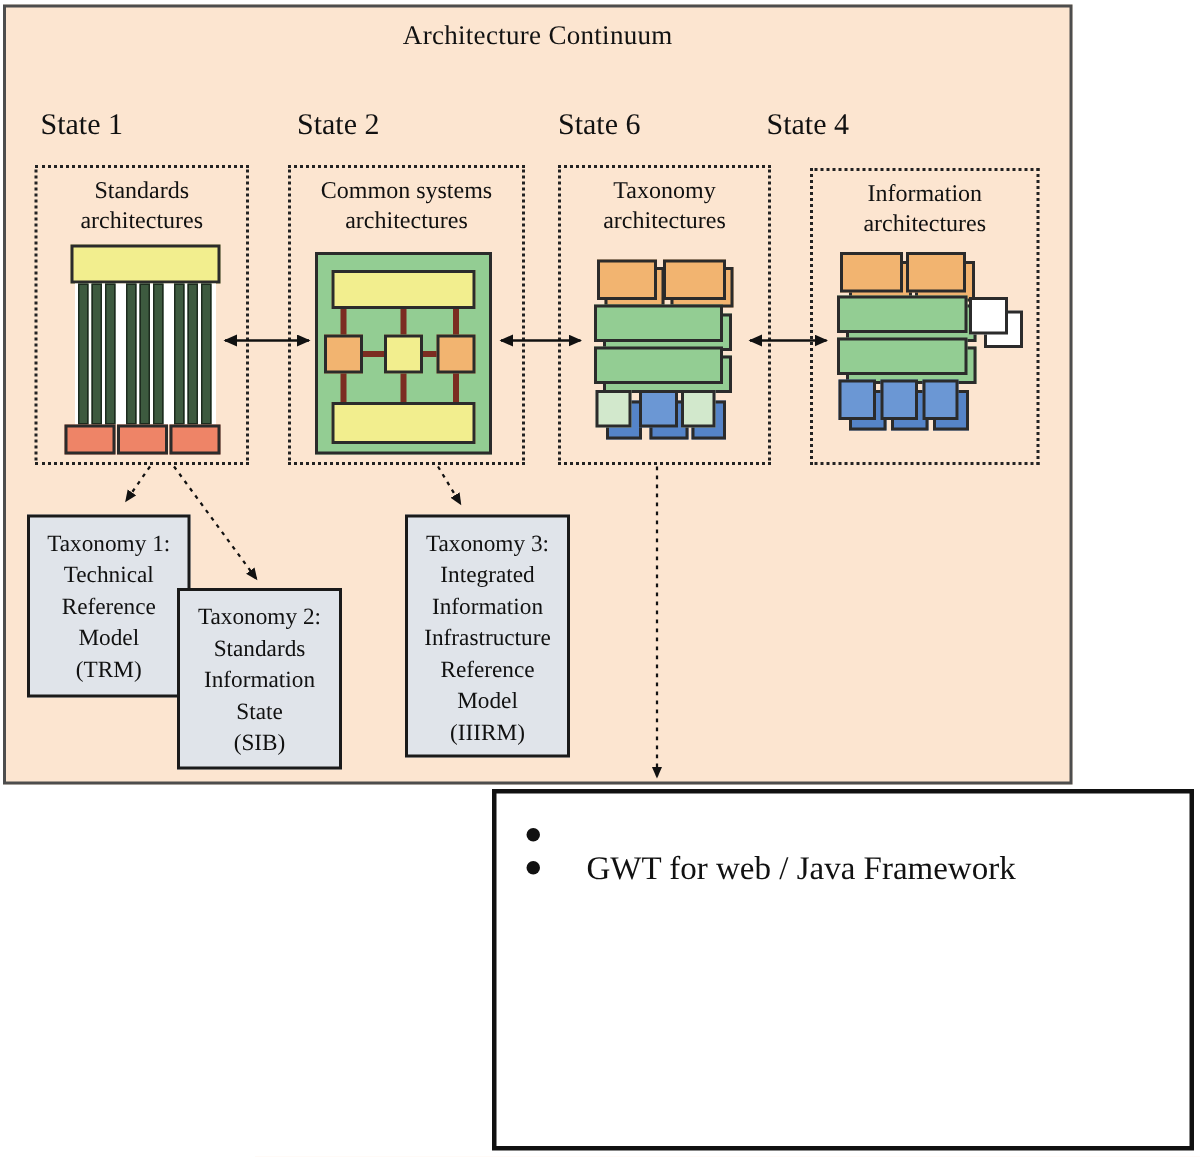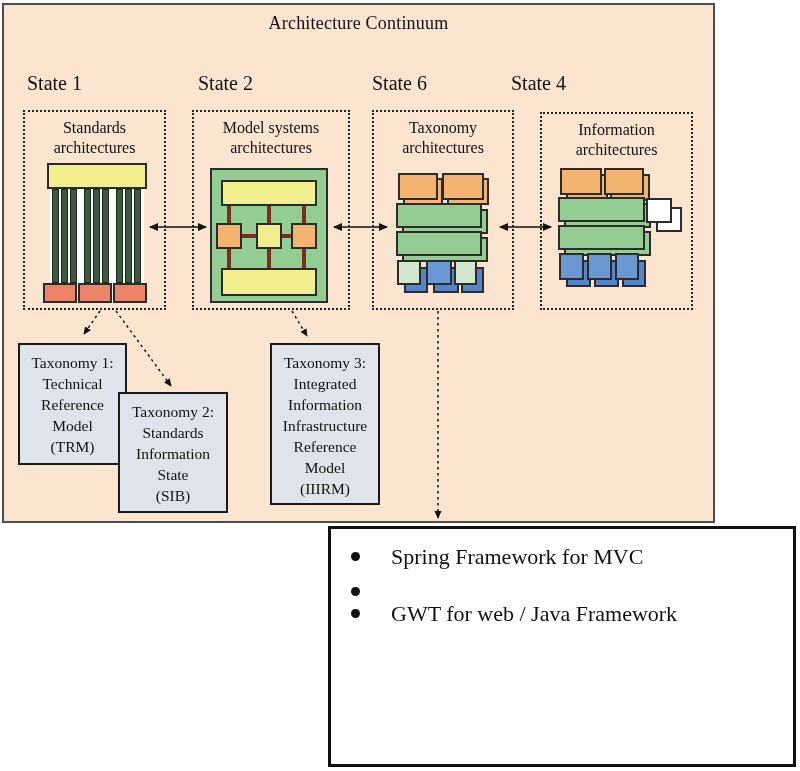--- a/index.html
+++ b/index.html
@@ -53,21 +53,21 @@
   <div class="state-label" style="left:27px;top:72px;">State 1</div>
   <div class="state-label" style="left:198px;top:72px;">State 2</div>
   <div class="state-label" style="left:372px;top:72px;">State 6</div>
   <div class="state-label" style="left:511px;top:72px;text-align:right;">State 4</div>
 
   <div class="state-box" style="left:23px;top:110px;width:143px;height:200px;">
     <div class="sb-label">Standards
 architectures</div>
   </div>
   <div class="state-box" style="left:192px;top:110px;width:158px;height:200px;">
-    <div class="sb-label">Model systems
+    <div class="sb-label">Common systems
 architectures</div>
   </div>
   <div class="state-box" style="left:372px;top:110px;width:142px;height:200px;">
     <div class="sb-label">Taxonomy
 architectures</div>
   </div>
   <div class="state-box" style="left:540px;top:112px;width:153px;height:198px;">
     <div class="sb-label">Information
 architectures</div>
   </div>
@@ -175,24 +175,20 @@
     <line x1="100" y1="311" x2="84" y2="334" stroke="#111" stroke-width="1.5" stroke-dasharray="2.5 3.5" marker-end="url(#ahs)"></line>
     <line x1="116" y1="311" x2="171" y2="386" stroke="#111" stroke-width="1.5" stroke-dasharray="2.5 3.5" marker-end="url(#ahs)"></line>
     <line x1="292" y1="311" x2="307" y2="336" stroke="#111" stroke-width="1.5" stroke-dasharray="2.5 3.5" marker-end="url(#ahs)"></line>
     <line x1="438" y1="311" x2="438" y2="518" stroke="#111" stroke-width="1.5" stroke-dasharray="2.5 3.5" marker-end="url(#ahs)"></line>
   </svg>
 
   <div class="fwbox">
     <ul class="fw-list">
       <li>
         <span class="fw-dot"></span>
-        <span class="fw-text">Spring Framework for MVC</span>
-      </li>
-      <li>
-        <span class="fw-dot"></span>
       </li>
       <li>
         <span class="fw-dot"></span>
         <span class="fw-text">GWT for web / Java Framework</span>
       </li>
     </ul>
   </div>
 
 </div>
 

